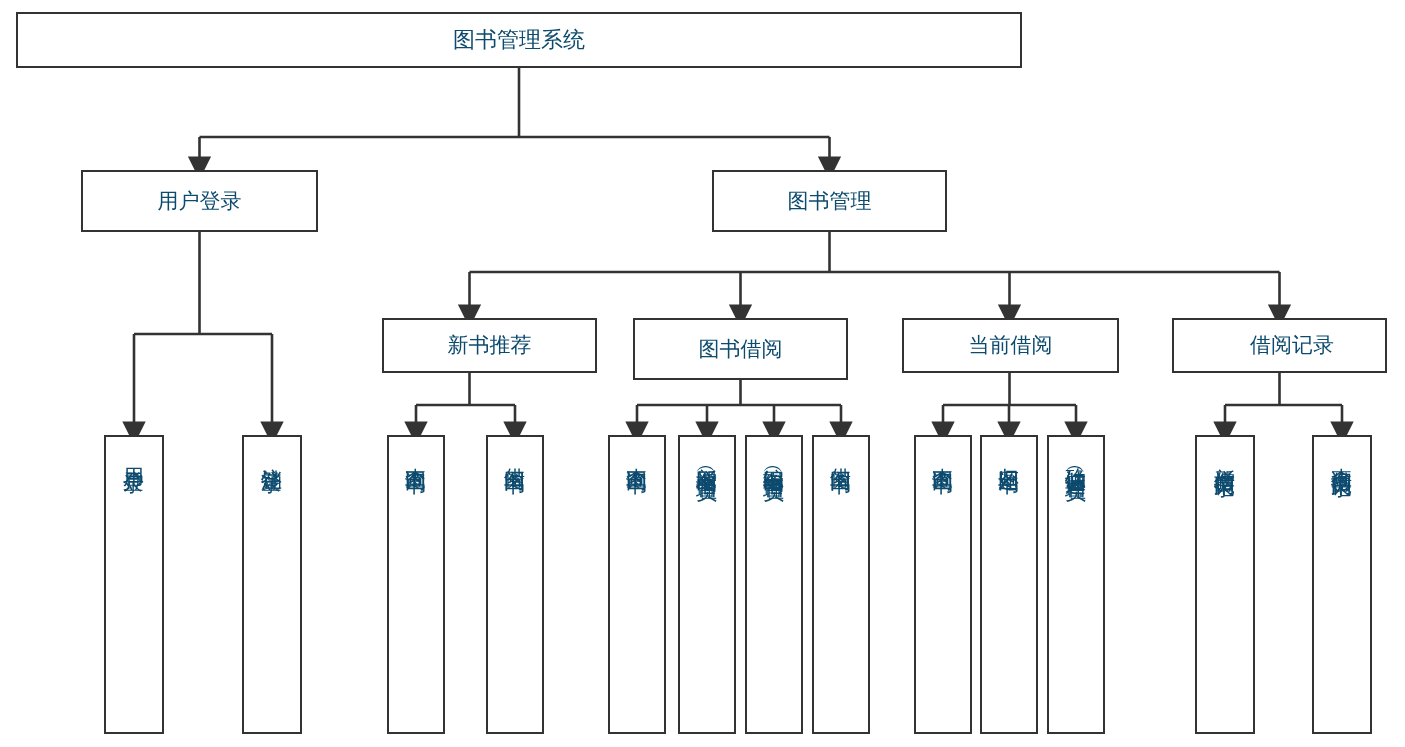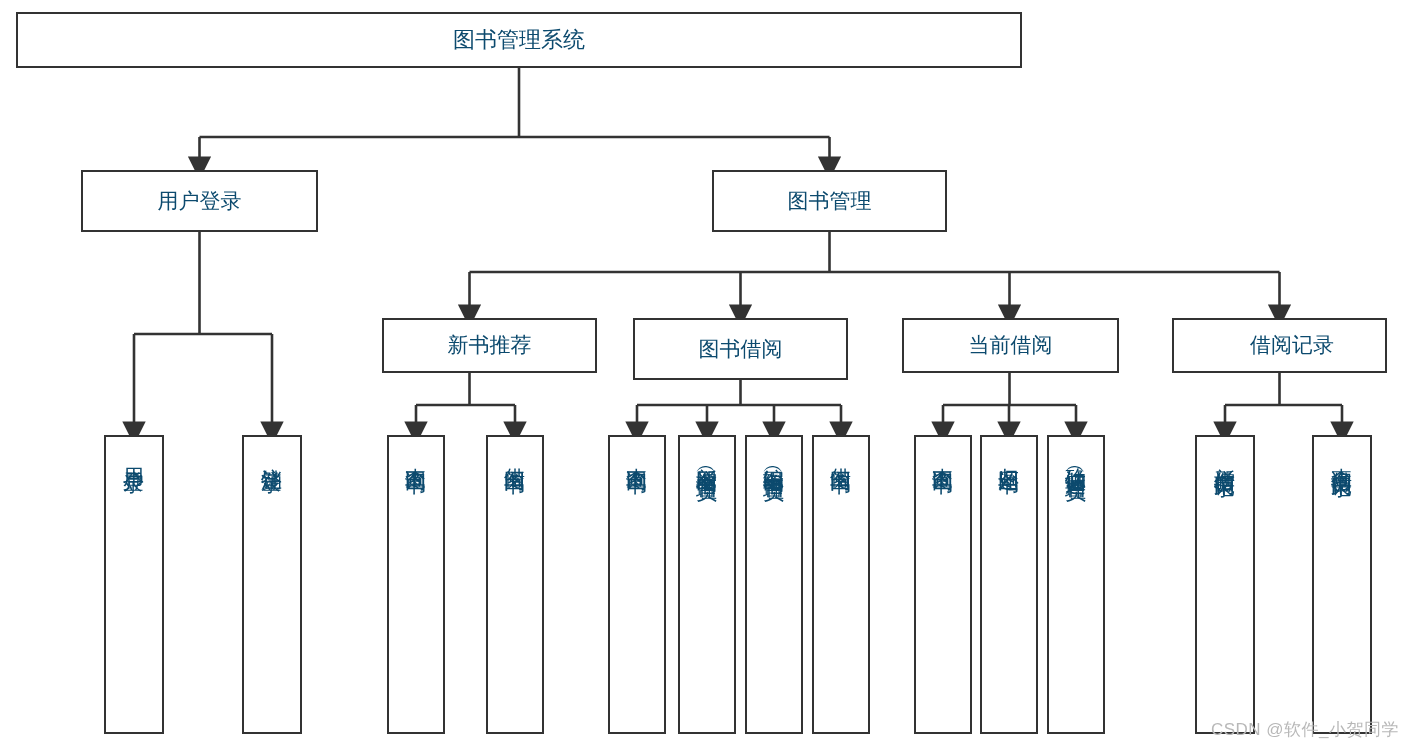--- a/index.html
+++ b/index.html
@@ -171,14 +171,13 @@
       <div class="node vert" style="left: 1047px; top: 435px; width: 58px; height: 299px;">
         <span class="node-label">确认归还（管理员）</span>
       </div>
       <div class="node vert" style="left: 1195px; top: 435px; width: 60px; height: 299px;">
         <span class="node-label">新增借阅记录</span>
       </div>
       <div class="node vert" style="left: 1312px; top: 435px; width: 60px; height: 299px;">
         <span class="node-label">查询借阅记录</span>
       </div>
     </div>
-  <div id="watermark">CSDN @软件_小贺同学</div>
 </div>
 
 </body></html>

